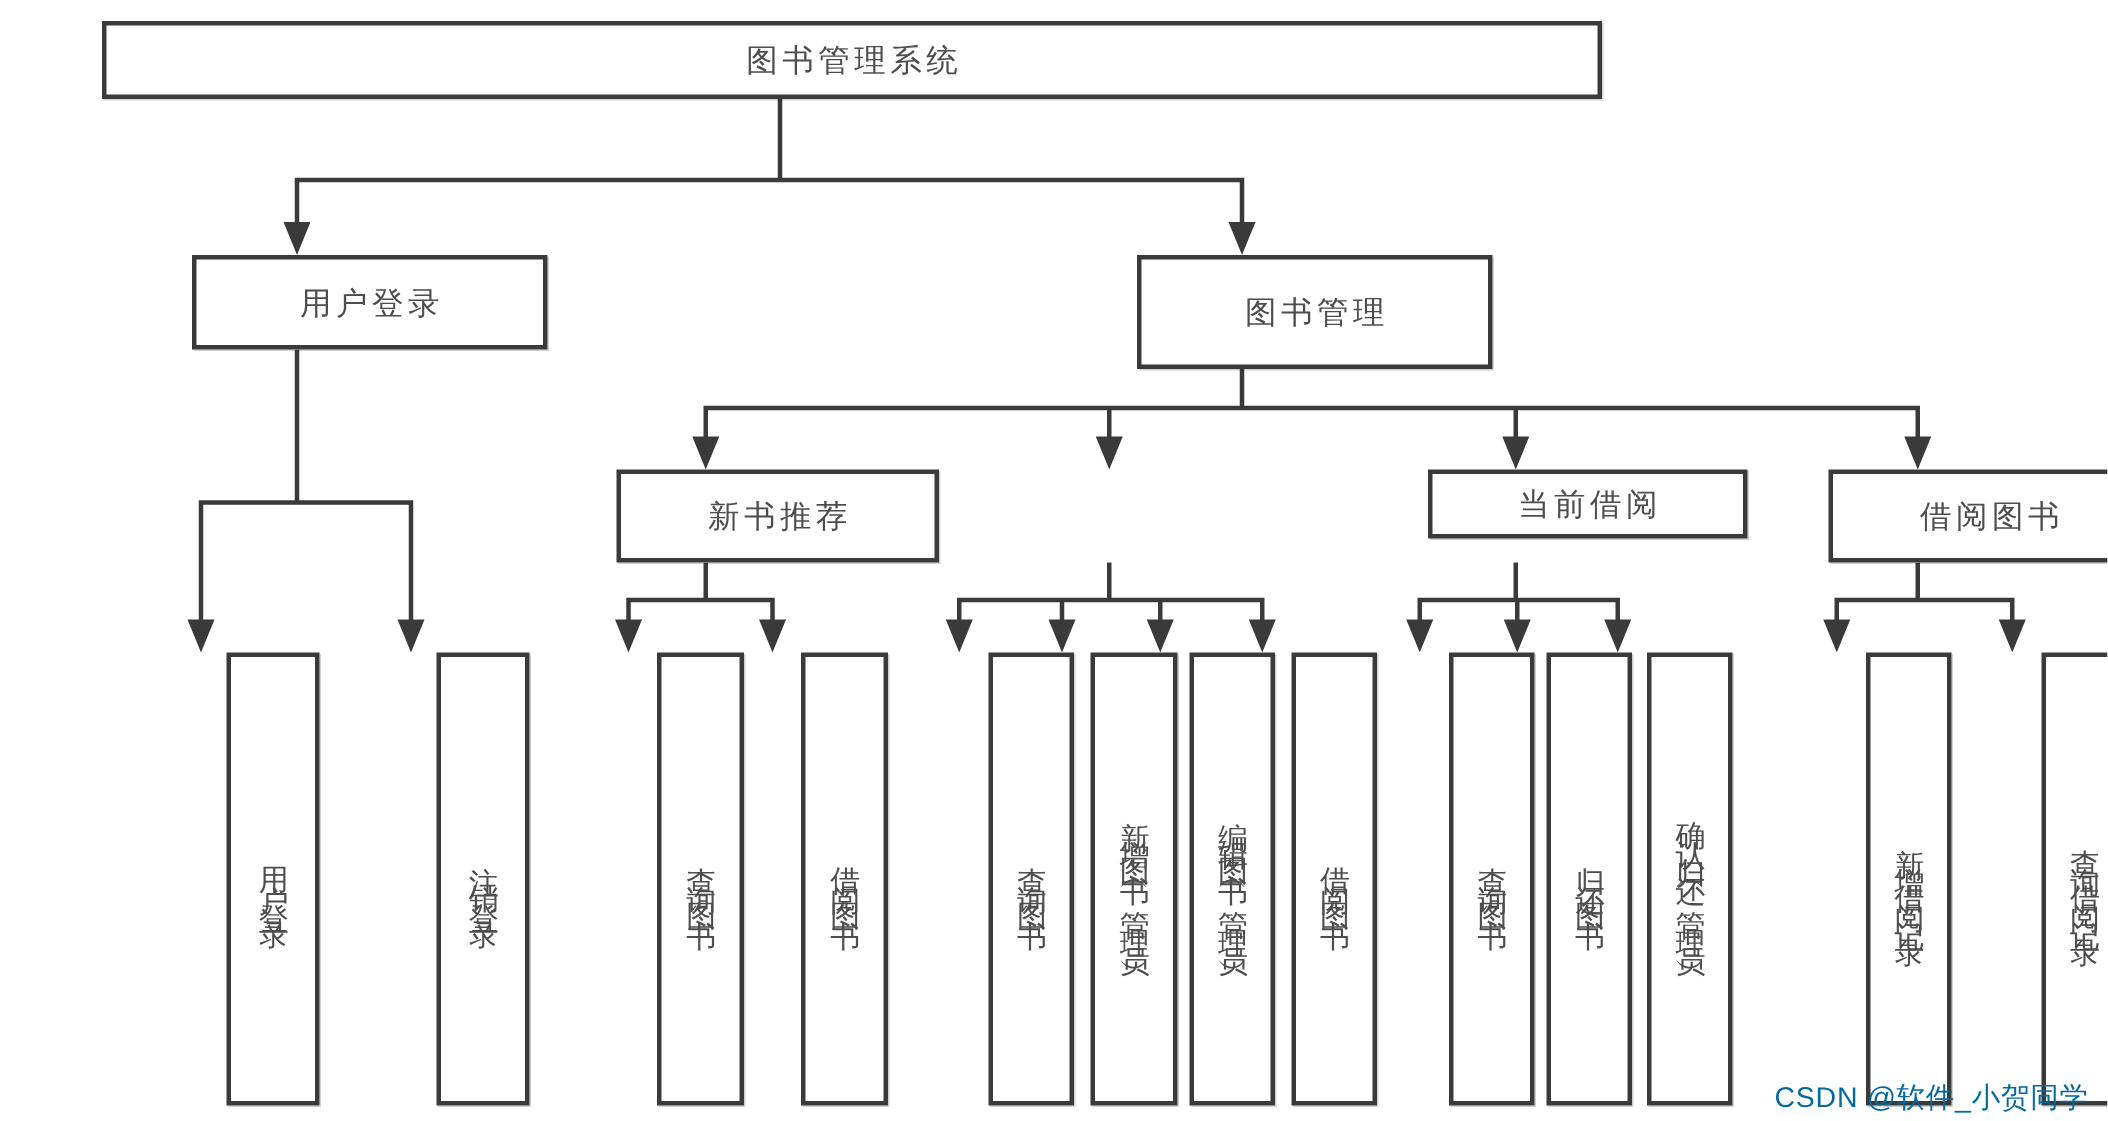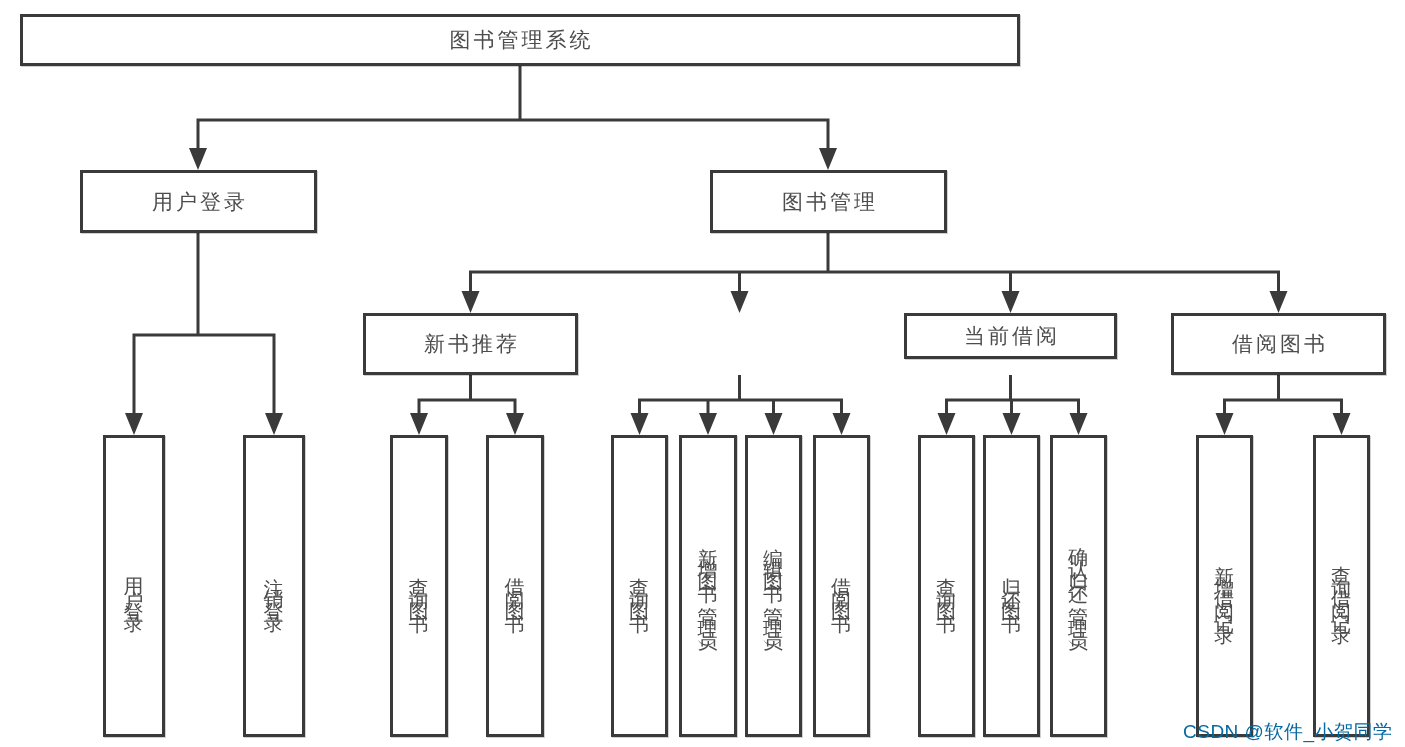--- a/index.html
+++ b/index.html
@@ -13,20 +13,21 @@
   }
   svg.connectors { position:absolute; left:0; top:0; z-index:1; }
   .node, .leaf {
     position:absolute;
     background:#ffffff;
     border:3px solid #3a3a3a;
     display:flex; align-items:center; justify-content:center;
     color:#4d4d4d;
     z-index:2;
     box-shadow:1px 1px 0 rgba(0,0,0,0.18);
+    margin-left:48px;
   }
   .node { font-size:21px; letter-spacing:3px; text-indent:3px; }
   .leaf { font-size:20px; }
   .vlabel {
     writing-mode:vertical-rl;
     text-orientation:mixed;
     letter-spacing:12px;
     line-height:1;
   }
   .watermark {
@@ -105,21 +106,21 @@
     "></path>
   </svg>
 
   <div class="node" style="left:20px;top:14px;width:1000px;height:52px">
     <span>图书管理系统</span>
   </div>
 
   <div class="node" style="left:80px;top:170px;width:237px;height:63px">
     <span>用户登录</span>
   </div>
-  <div class="node" style="left:710px;top:170px;width:237px;height:63px">
+  <div class="node" style="left:710px;top:170px;width:237px;height:76px">
     <span>图书管理</span>
   </div>
 
   <div class="node" style="left:363px;top:313px;width:215px;height:62px">
     <span>新书推荐</span>
   </div>
   <div class="node" style="left:904px;top:313px;width:213px;height:46px">
     <span>当前借阅</span>
   </div>
   <div class="node" style="left:1171px;top:313px;width:215px;height:62px">

